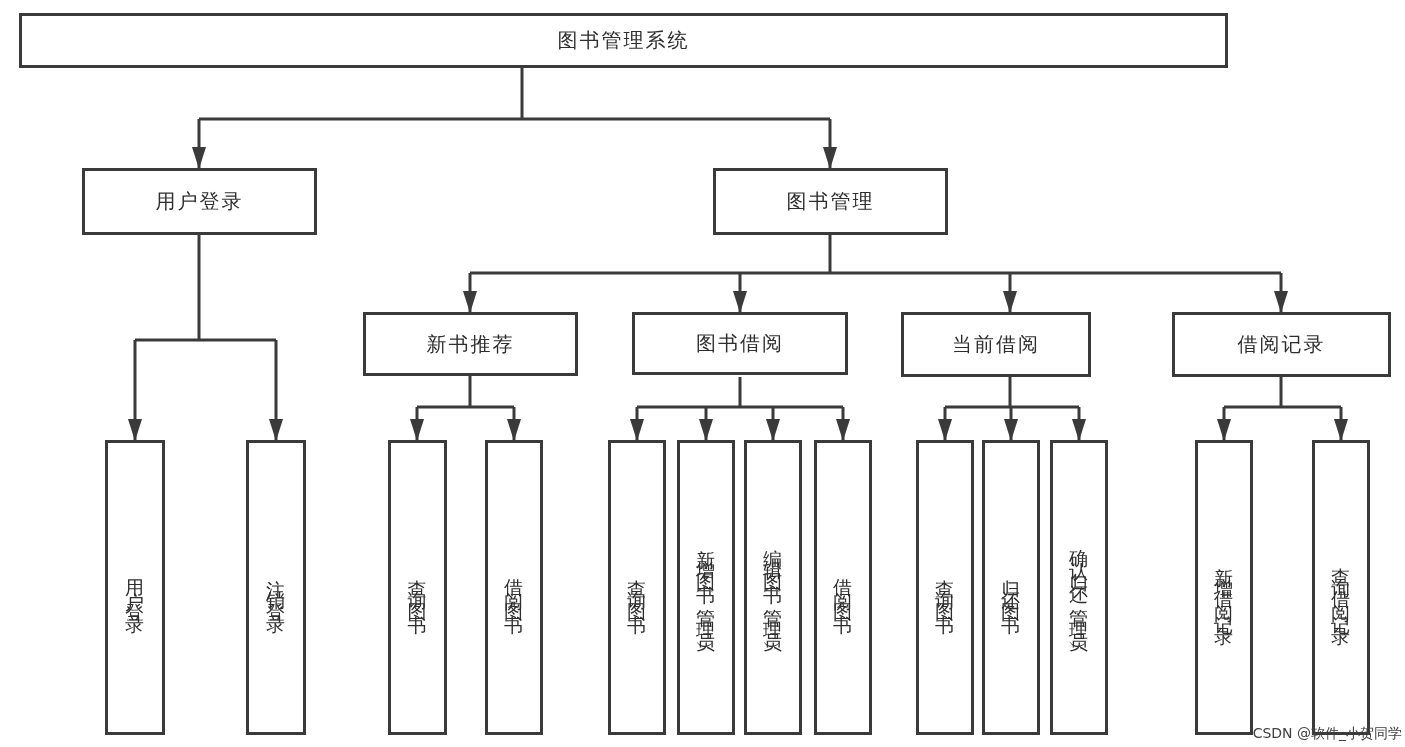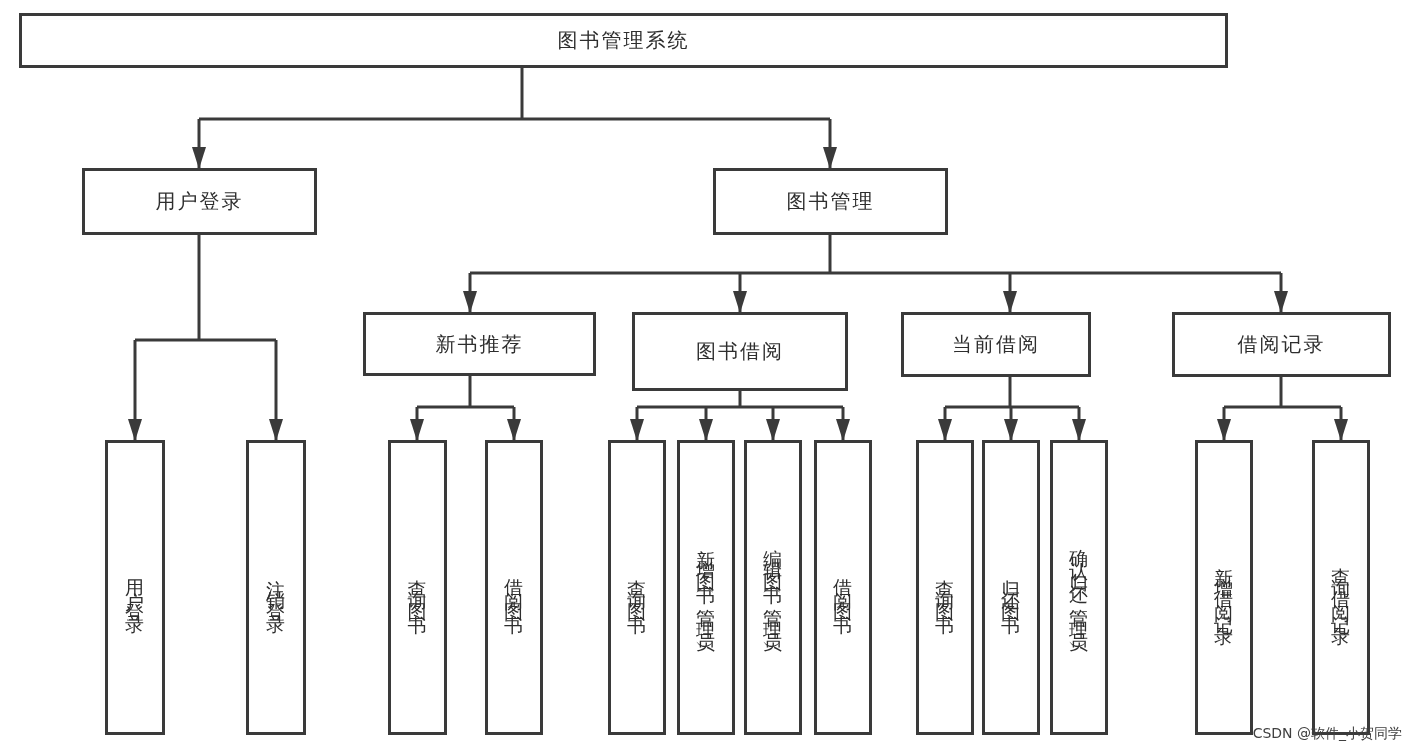--- a/index.html
+++ b/index.html
@@ -112,24 +112,24 @@
     <span class="hlabel">图书管理系统</span>
   </div>
 
   <div class="box" style="left:82px; top:168px; width:235px; height:67px">
     <span class="hlabel">用户登录</span>
   </div>
   <div class="box" style="left:713px; top:168px; width:235px; height:67px">
     <span class="hlabel">图书管理</span>
   </div>
 
-  <div class="box" style="left:363px; top:312px; width:233px; height:64px">
+  <div class="box" style="left:363px; top:312px; width:215px; height:64px">
     <span class="hlabel">新书推荐</span>
   </div>
-  <div class="box" style="left:632px; top:312px; width:216px; height:79px">
+  <div class="box" style="left:632px; top:312px; width:216px; height:63px">
     <span class="hlabel">图书借阅</span>
   </div>
   <div class="box" style="left:901px; top:312px; width:190px; height:65px">
     <span class="hlabel">当前借阅</span>
   </div>
   <div class="box" style="left:1172px; top:312px; width:219px; height:65px">
     <span class="hlabel">借阅记录</span>
   </div>
 
   <div class="box" style="left:105px; top:440px; width:60px; height:295px">

